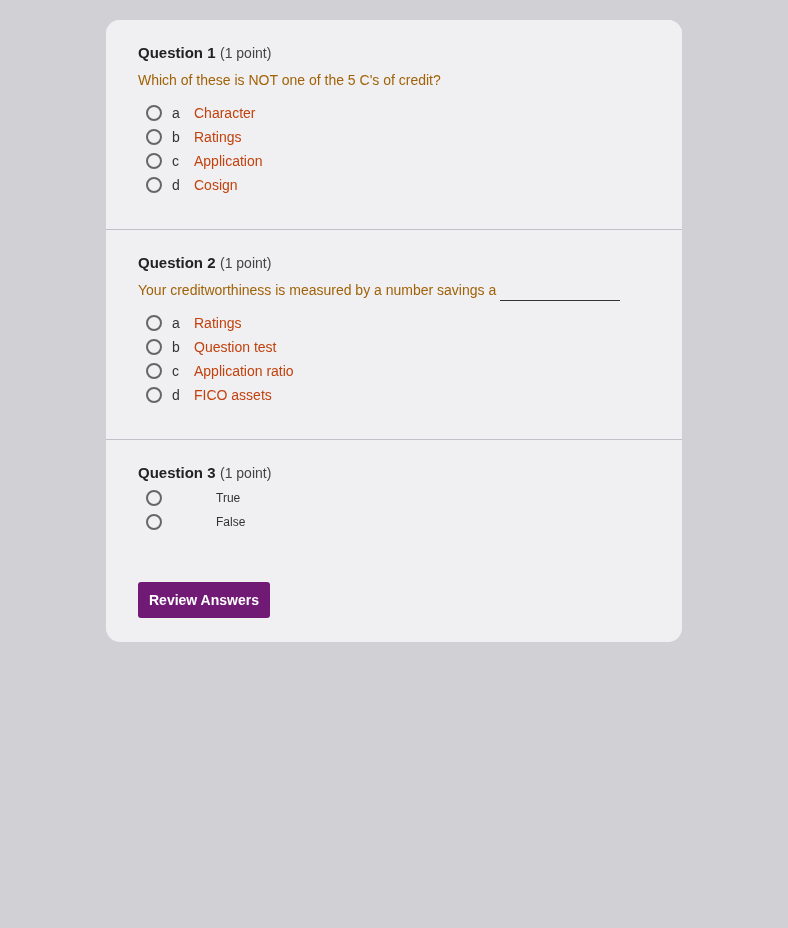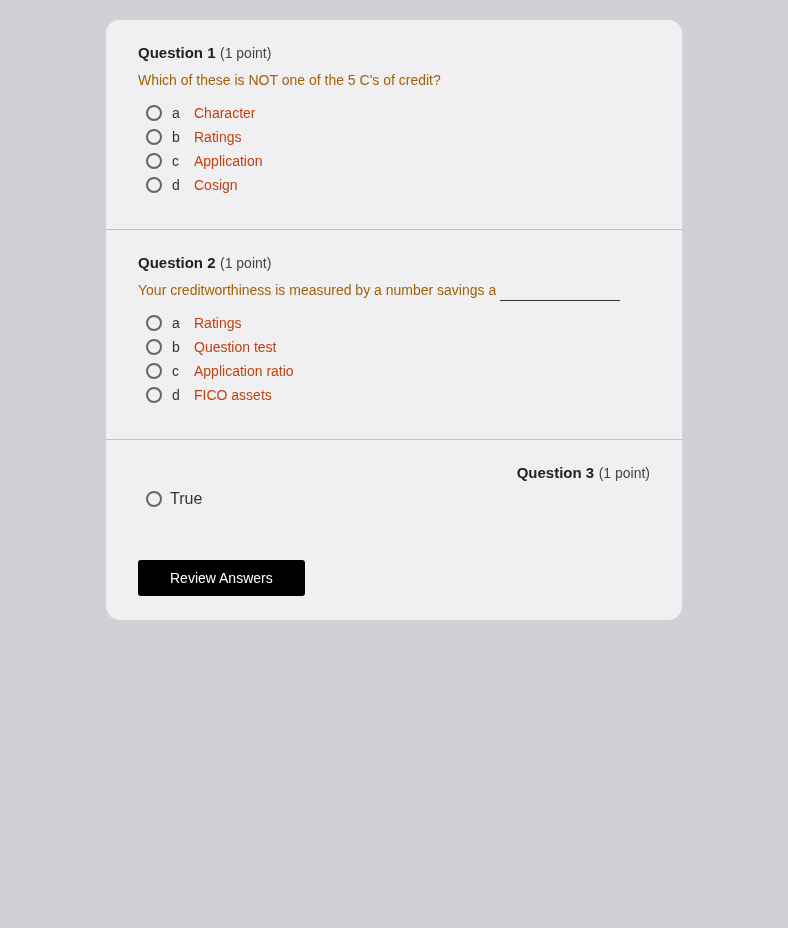--- a/index.html
+++ b/index.html
@@ -108,31 +108,32 @@
       height: 16px;
       border-radius: 50%;
       border: 2px solid #666;
       background: transparent;
       margin-right: 8px;
       flex-shrink: 0;
       display: inline-block;
     }
 
     .true-false-label {
-      font-size: 16px;
+      font-size: 12px;
       color: #333;
+      margin-left: 46px;
     }
 
     .review-answers-btn {
       display: inline-block;
-      background-color: #000000;
+      background-color: #701a75;
       color: #fff;
       font-size: 14px;
-      font-weight: normal;
-      padding: 10px 32px;
+      font-weight: bold;
+      padding: 10px 11px;
       border: none;
       cursor: pointer;
       margin: 16px 0 0 32px;
       border-radius: 3px;
     }
 
     .bottom-bar {
       padding: 0 0 24px 0;
     }
 
@@ -204,30 +205,34 @@
         <span class="option-text">Application ratio</span>
       </li>
       <li class="option-item">
         <span class="option-radio"></span>
         <span class="option-letter">d</span>
         <span class="option-text">FICO assets</span>
       </li>
     </ul>
   </div>
 
-  <div class="question-block" style="border-bottom: none; text-align: right;">
+  <div class="question-block" style="border-bottom: none;">
     <div class="question-header">
       <span class="question-title">Question 3</span>
       <span class="question-points">(1 point)</span>
     </div>
     <ul class="true-false-list">
       <li class="true-false-item">
         <span class="true-false-radio"></span>
         <span class="true-false-label">True</span>
       </li>
+      <li class="true-false-item">
+        <span class="true-false-radio"></span>
+        <span class="true-false-label">False</span>
+      </li>
     </ul>
   </div>
 
   <div class="bottom-bar">
     <button class="review-answers-btn">Review Answers</button>
   </div>
 
 </div>
 
 </body></html>

